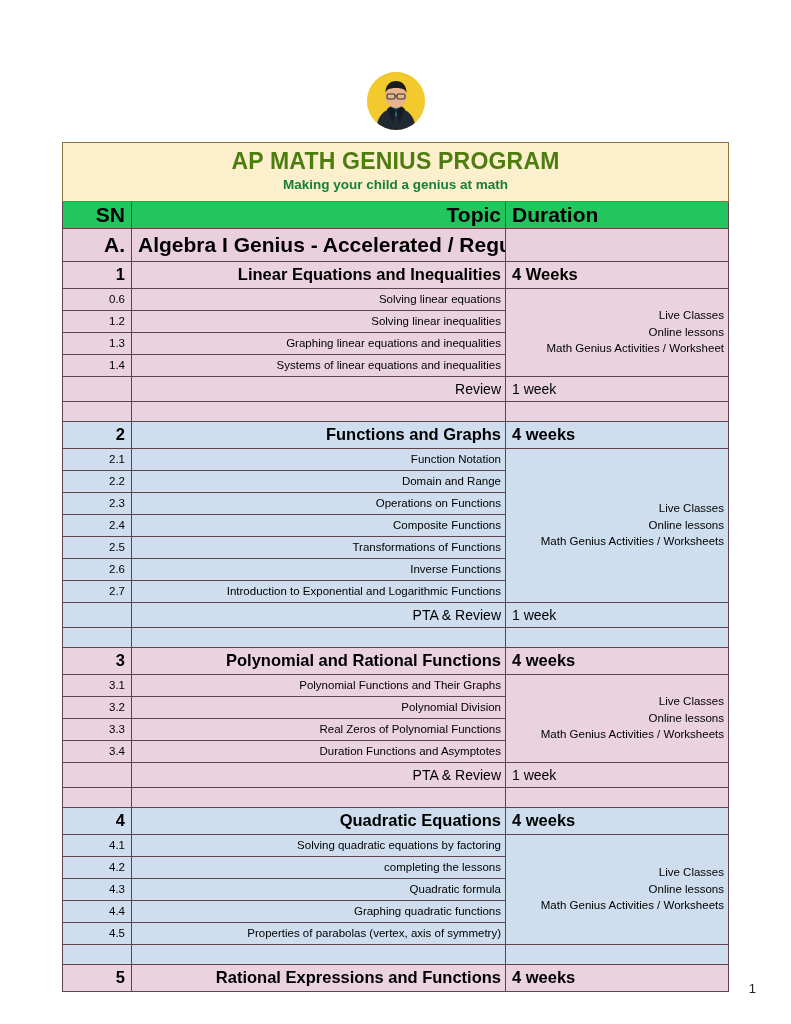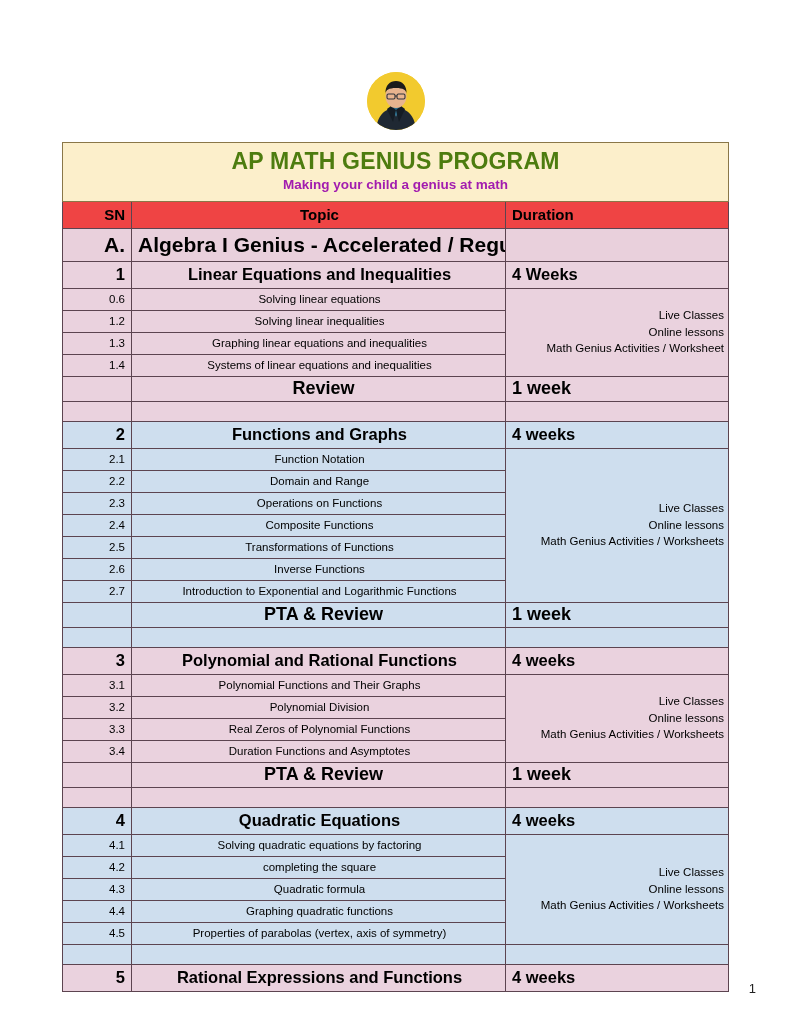--- a/index.html
+++ b/index.html
@@ -65,38 +65,38 @@
     padding: 6px 0 7px 0 !important;
   }
   .title-main {
     color: #4d7c0f;
     font-size: 23px;
     font-weight: bold;
     letter-spacing: .2px;
     line-height: 1.12;
   }
   .title-sub {
-    color: #a21caf;
+    color: #15803d;
     font-size: 13.5px;
     font-weight: bold;
     line-height: 1.25;
     padding-top: 2px;
   }
 
   
   .sn    { text-align: right; padding: 0 6px 0 2px !important; }
-  .topic { text-align: center;  padding: 0 4px 0 6px !important; }
+  .topic { text-align: right;  padding: 0 4px 0 6px !important; }
   .dur   { text-align: left;  padding: 0 4px 0 6px !important; }
 
   
-  .r-colhead td { height: 26px; font-size: 15px; font-weight: bold; background: #ef4444; }
+  .r-colhead td { height: 26px; font-size: 21px; font-weight: bold; background: #22c55e; }
   .r-group  td  { height: 32px; font-size: 21px; font-weight: bold; background: #e9d0dc; }
   .r-unit   td  { height: 26px; font-size: 16.5px; font-weight: bold; }
   .r-item   td  { height: 21px; font-size: 11.5px; font-weight: normal; }
-  .r-review td  { height: 24px; font-size: 18px; font-weight: bold; }
+  .r-review td  { height: 24px; font-size: 14px; font-weight: normal; }
   .r-blank  td  { height: 19px; font-size: 11px; }
 
   .r-review .topic { padding-left: 14px !important; }
 
   
   .pink td  { background: #ead2de; }
   .blue td  { background: #cedeee; }
 
   
   .dur-merge {
@@ -299,21 +299,21 @@
           <td class="sn">4.1</td>
           <td class="topic">Solving quadratic equations by factoring</td>
           <td class="dur dur-merge" rowspan="5">
             <span class="line">Live Classes</span>
             <span class="line">Online lessons</span>
             <span class="line">Math Genius Activities / Worksheets</span>
           </td>
         </tr>
         <tr class="r-item blue">
           <td class="sn">4.2</td>
-          <td class="topic">completing the square</td>
+          <td class="topic">completing the lessons</td>
         </tr>
         <tr class="r-item blue">
           <td class="sn">4.3</td>
           <td class="topic">Quadratic formula</td>
         </tr>
         <tr class="r-item blue">
           <td class="sn">4.4</td>
           <td class="topic">Graphing quadratic functions</td>
         </tr>
         <tr class="r-item blue">

